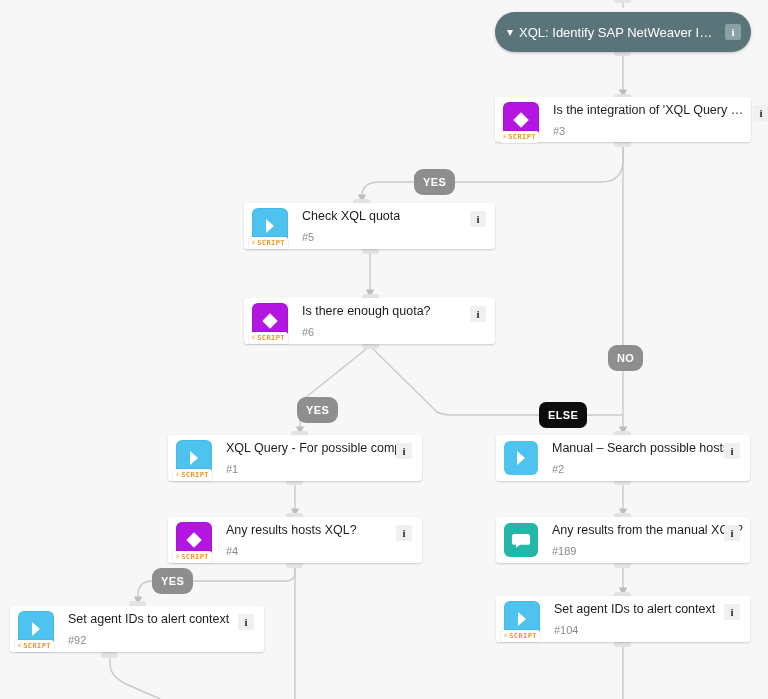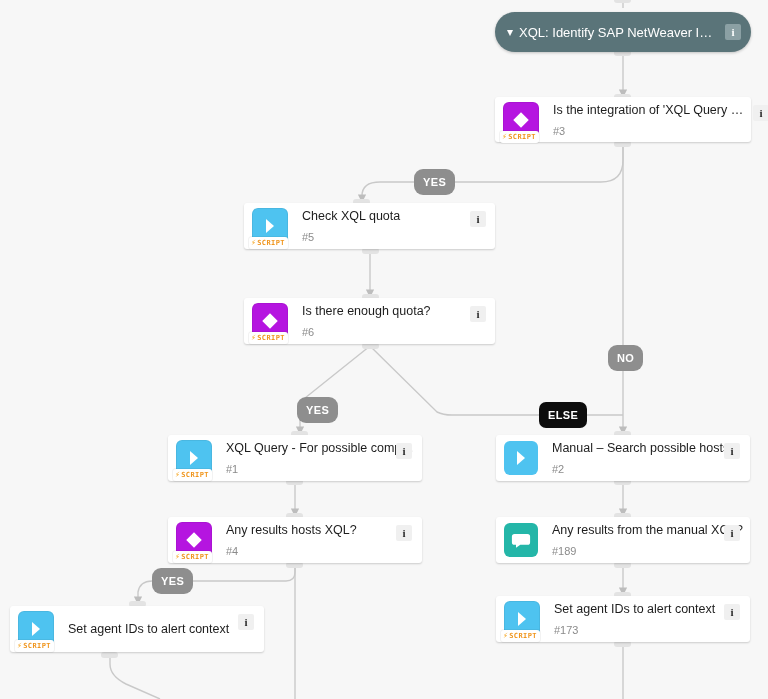--- a/index.html
+++ b/index.html
@@ -295,20 +295,21 @@
       <svg class="glyph" viewBox="0 0 34 34">
         <path d="M13 10 L21 17 L13 24 Z" fill="#ffffff"></path>
       </svg>
       <span class="script-tag">
         <span class="bolt">⚡</span>
           <span>SCRIPT</span>
       </span>
     </div>
     <div class="node-body">
       <div class="node-title">Set agent IDs to alert context</div>
+      <div class="node-id">#92</div>
     </div>
     <div class="info-btn" style="right:10px;top:8px;">i</div>
   </div>
 
   <div class="node" style="left:496px;top:435px;width:254px;height:46px;">
     <div class="node-icon" style="background:#4ec3f0;">
       <svg class="glyph" viewBox="0 0 34 34">
         <path d="M13 10 L21 17 L13 24 Z" fill="#ffffff"></path>
       </svg>
     </div>
@@ -337,21 +338,21 @@
       <svg class="glyph" viewBox="0 0 34 34">
         <path d="M13 10 L21 17 L13 24 Z" fill="#ffffff"></path>
       </svg>
       <span class="script-tag">
         <span class="bolt">⚡</span>
           <span>SCRIPT</span>
       </span>
     </div>
     <div class="node-body">
       <div class="node-title">Set agent IDs to alert context</div>
-      <div class="node-id">#173</div>
+      <div class="node-id">#104</div>
     </div>
     <div class="info-btn" style="right:10px;top:8px;">i</div>
   </div>
 
   <div class="badge gray" style="left:414px;top:169px;">YES</div>
   <div class="badge gray" style="left:608px;top:345px;">NO</div>
   <div class="badge gray" style="left:297px;top:397px;">YES</div>
   <div class="badge black" style="left:539px;top:402px;">ELSE</div>
   <div class="badge gray" style="left:152px;top:568px;">YES</div>
 

